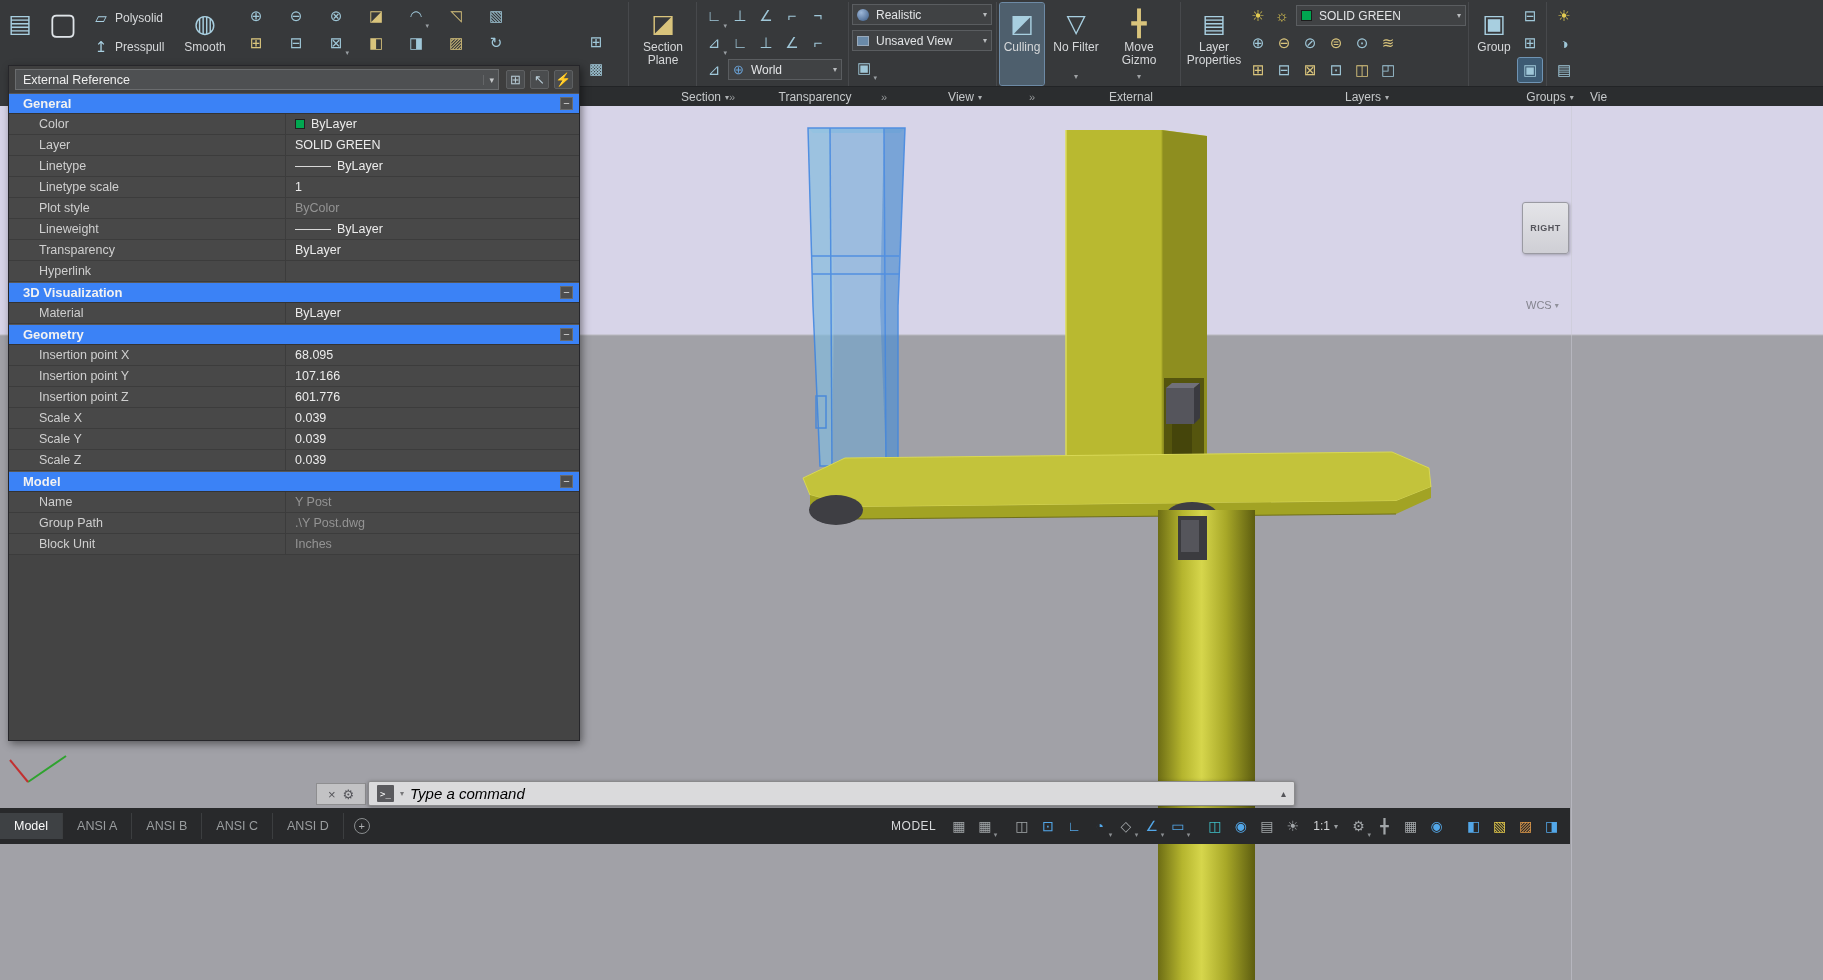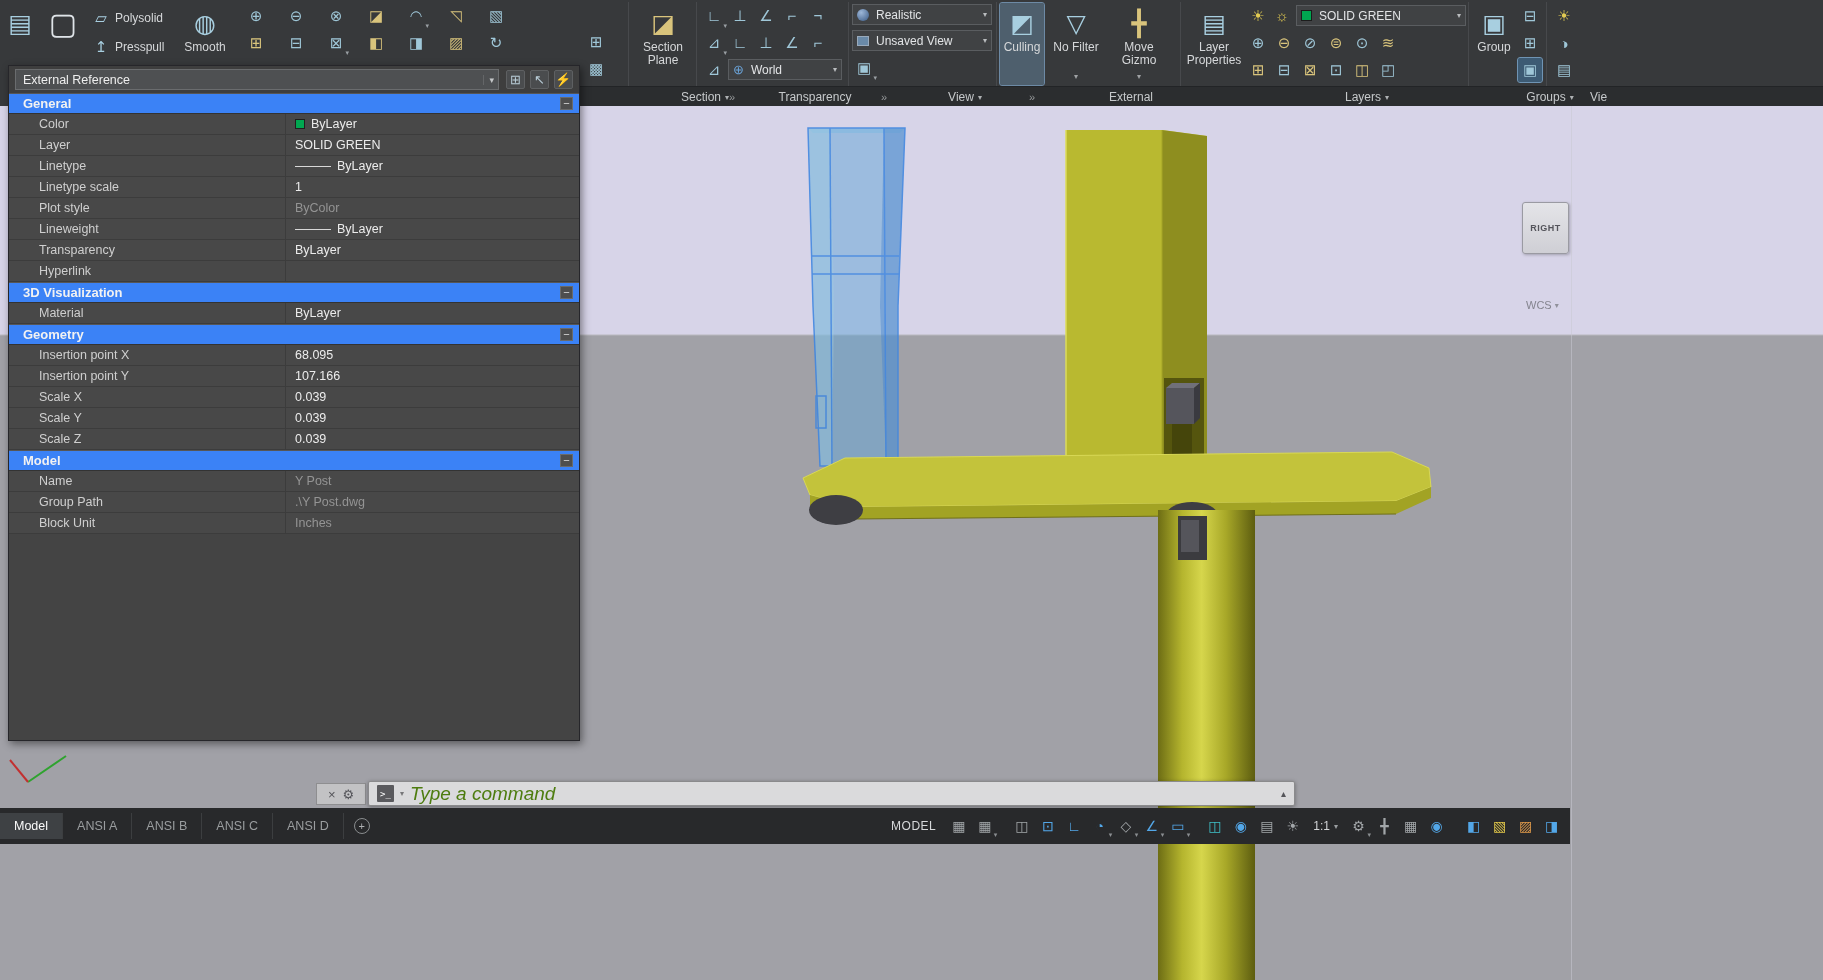--- a/index.html
+++ b/index.html
@@ -89,21 +89,21 @@
   
   .cmd-chip { position:absolute; left:316px; top:783px; width:50px; height:22px; background:#c2c2c4;
     border:1px solid #8e8e90; display:flex; align-items:center; justify-content:center; gap:7px; z-index:7;
     color:#55555a; font-size:13px; }
   .cmdbar { position:absolute; left:368px; top:781px; width:927px; height:25px; background:#dadadc;
     border:1px solid #8a8a8c; border-radius:2px; display:flex; align-items:center; padding:0 8px; gap:6px;
     z-index:7; box-shadow:0 1px 4px rgba(0,0,0,.35); }
   .cmd-prompt { width:17px; height:17px; background:#5a5a5e; color:#fff; font-size:9px; display:flex;
     align-items:center; justify-content:center; font-family:"DejaVu Sans Mono", monospace; border-radius:1px; }
   .cmd-pcaret { font-size:8px; color:#77777a; }
-  .cmd-text { font-style:italic; color:#4d7c0f; font-size:19px; }
+  .cmd-text { font-style:italic; color:#000000; font-size:15px; }
   .cmd-up { margin-left:auto; color:#55555a; font-size:10px; }
 
   
   .bottombar { position:absolute; left:0; top:808px; width:1570px; height:36px; background:#28292b; z-index:7;
     display:flex; align-items:center; padding:0 6px 0 0; }
   .tabs { display:flex; align-items:center; height:100%; }
   .tab { height:26px; padding:0 14px; display:flex; align-items:center; color:#9a9d9f; font-size:12.5px;
     border-right:1px solid #3c3e40; }
   .tab[data-mods~="active"] { background:#3e4144; color:#fafafa; }
   .tab-plus { width:16px; height:16px; border:1px solid #8a8d8f; border-radius:50%; color:#aeb1b3;
@@ -775,20 +775,27 @@
             </div>
 
             <div class="prow">
               <div class="plabel">Insertion point Y</div>
               <div class="pvalue">
 
                 <span class="vtext">107.166</span>
               </div>
             </div>
 
+            <div class="prow">
+              <div class="plabel">Insertion point Z</div>
+              <div class="pvalue">
+
+                <span class="vtext">601.776</span>
+              </div>
+            </div>
 
             <div class="prow">
               <div class="plabel">Scale X</div>
               <div class="pvalue">
 
                 <span class="vtext">0.039</span>
               </div>
             </div>
 
             <div class="prow">

